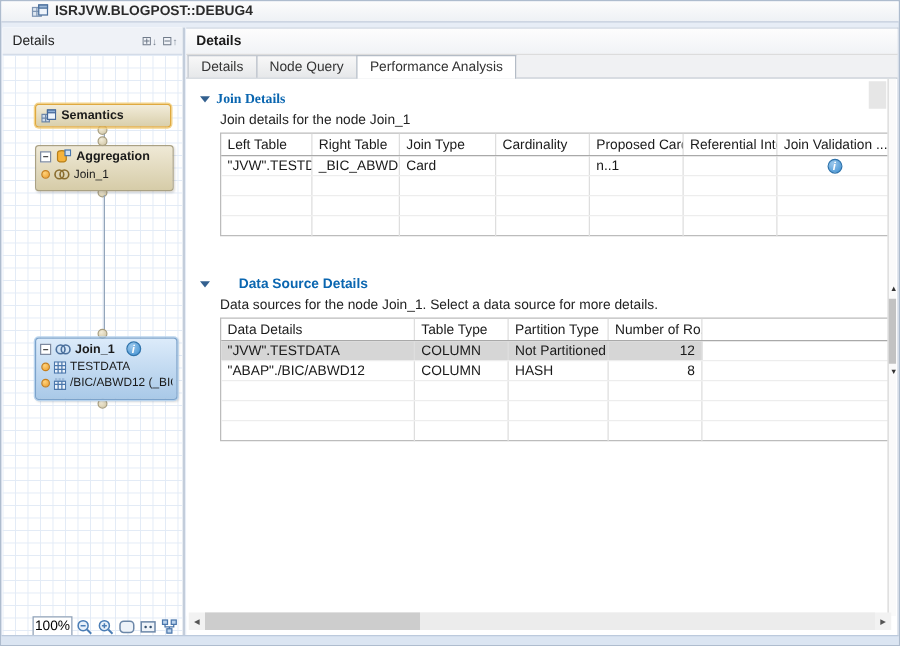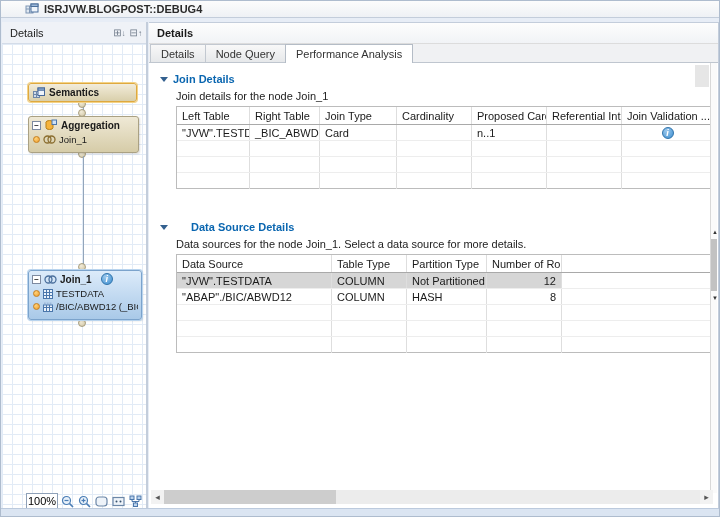--- a/index.html
+++ b/index.html
@@ -348,21 +348,21 @@
       </div>
       <div class="tab active">
         <span>Performance Analysis</span>
       </div>
     </div>
 
     <div class="details-content">
 
       <div class="corner-block" style="right:8px; top:2px; width:14px; height:22px;"></div>
 
-      <div class="section-header" style="left:11px; top:10px;">
+      <div class="section-header" style="left:11px; top:10px;font-family:Liberation Serif, serif;">
         <span class="tri-down"></span>
         <span class="section-title">Join Details</span>
       </div>
       <div class="section-sub" style="left:27px; top:27px;">Join details for the node Join_1</div>
 
       <div class="dtable" style="left:27px; top:43px; width:538px; height:83px;">
         <div class="trow thead" style="grid-template-columns:73px 70px 77px 75px 75px 75px 1fr;">
           <div class="tcell">Left Table</div>
           <div class="tcell">Right Table</div>
           <div class="tcell">Join Type</div>
@@ -412,21 +412,21 @@
       </div>
 
       <div class="section-header" style="left:11px; top:158px;gap:23px;">
         <span class="tri-down"></span>
         <span class="section-title">Data Source Details</span>
       </div>
       <div class="section-sub" style="left:27px; top:175px;">Data sources for the node Join_1. Select a data source for more details.</div>
 
       <div class="dtable" style="left:27px; top:191px; width:538px; height:99px;">
         <div class="trow thead" style="grid-template-columns:155px 75px 80px 75px 1fr;">
-          <div class="tcell">Data Source</div>
+          <div class="tcell">Data Details</div>
           <div class="tcell">Table Type</div>
           <div class="tcell">Partition Type</div>
           <div class="tcell">Number of Ro...</div>
           <div class="tcell"></div>
         </div>
         <div class="trow selected" style="grid-template-columns:155px 75px 80px 75px 1fr;">
           <div class="tcell sel">"JVW".TESTDATA</div>
           <div class="tcell sel">COLUMN</div>
           <div class="tcell sel">Not Partitioned</div>
           <div class="tcell sel num">12</div>

